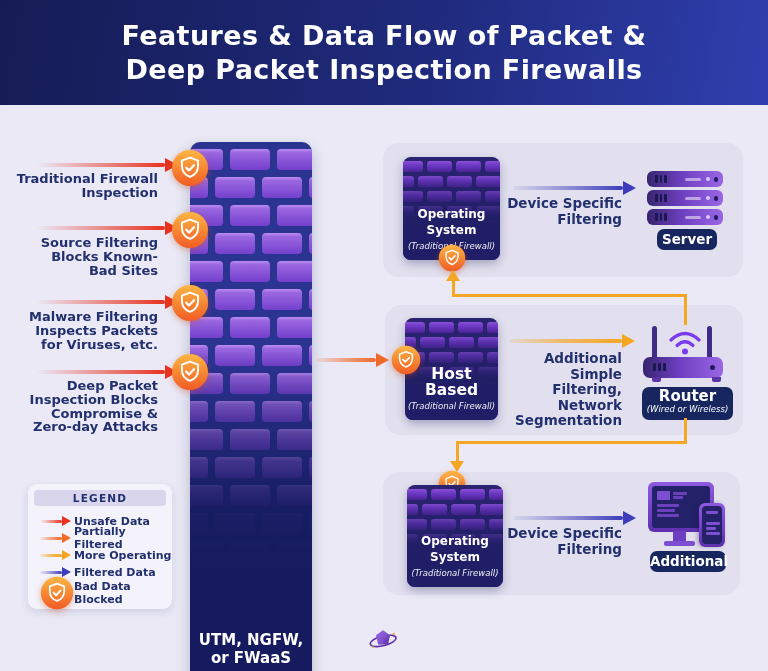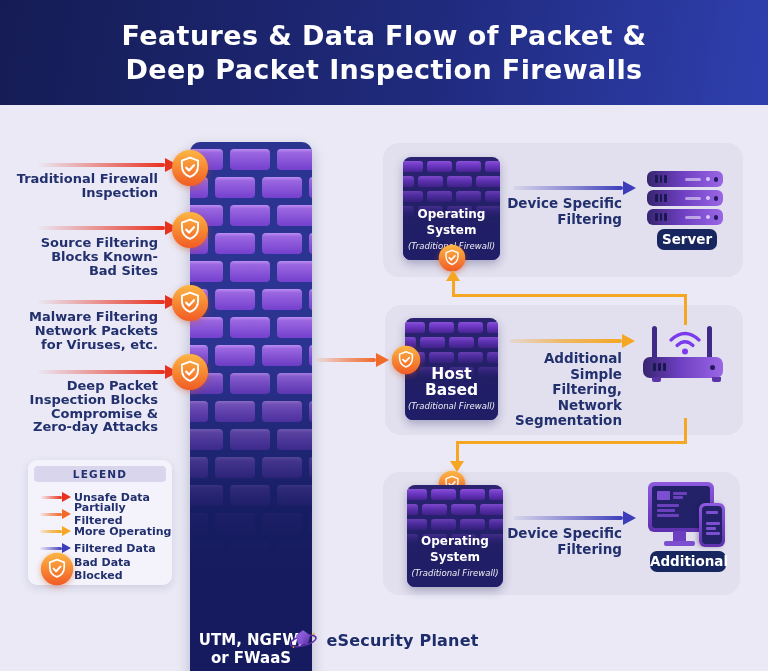--- a/index.html
+++ b/index.html
@@ -149,21 +149,21 @@
     border-left:7px solid transparent; border-right:7px solid transparent;
     border-top:11px solid #f5a623;
   }
 
   
   .shield { position:absolute; filter:drop-shadow(0 2px 3px rgba(200,80,20,.4)); }
   .shield svg { width:100%; height:100%; display:block; }
 
   
   .legend {
-    position:absolute; left:28px; top:460px; width:144px; height:125px;
+    position:absolute; left:28px; top:484px; width:144px; height:125px;
     background:#f4f3fb; border-radius:9px; box-shadow:0 3px 8px rgba(60,60,120,.15);
   }
   .legend-header {
     margin:6px 6px 8px 6px; height:16px; line-height:16px; background:#d8d5ec;
     border-radius:4px; text-align:center; font-size:10.5px; font-weight:bold;
     letter-spacing:1.2px; color:#22306e;
   }
   .legend-row { position:relative; display:flex; align-items:center; height:14px; margin:0 0 3px 12px; }
   .legend-row.tall { height:21px; margin-top:2px; }
   .legend-row .ic { position:relative; width:34px; flex:0 0 34px; }
@@ -202,21 +202,21 @@
     <h1 class="title pre">Features &amp; Data Flow of Packet &amp;
 Deep Packet Inspection Firewalls</h1>
   </div>
 
   <div class="flow-label pre" style="top:236px">Source Filtering
 Blocks Known-
 Bad Sites</div>
   <div class="flow-label pre" style="top:172px">Traditional Firewall
 Inspection</div>
   <div class="flow-label pre" style="top:310px">Malware Filtering
-Network Packets
+Inspects Packets
 for Viruses, etc.</div>
   <div class="flow-label pre" style="top:379px">Deep Packet
 Inspection Blocks
 Compromise &amp;
 Zero-day Attacks</div>
 
   <div class="arrow a-red" style="left:37px;top:163px;width:128px"></div>
   <div class="arrow a-red" style="left:37px;top:226px;width:128px"></div>
   <div class="arrow a-red" style="left:37px;top:300px;width:128px"></div>
   <div class="arrow a-red" style="left:37px;top:370px;width:128px"></div>
@@ -467,20 +467,24 @@
         <span class="slots">
           <b></b>
           <b></b>
           <b></b>
         </span>
         <span class="dot"></span>
       </div>
     <div class="router-foot" style="left:652px;top:377px"></div>
     <div class="router-foot" style="left:712px;top:377px"></div>
   </div>
+  <div class="device-badge badge-router" style="left:642px;top:387px;width:91px;height:31px">
+    <span>Router</span>
+    <span class="sub">(Wired or Wireless)</span>
+  </div>
 
   <div class="seg" style="left:684px;top:297px;width:3px;height:28px"></div>
   <div class="seg" style="left:452px;top:294px;width:235px;height:3px"></div>
   <div class="seg" style="left:452px;top:280px;width:3px;height:16px"></div>
   <div class="tri-up" style="left:446px;top:270px"></div>
 
   <div class="seg" style="left:684px;top:418px;width:3px;height:26px"></div>
   <div class="seg" style="left:456px;top:441px;width:231px;height:3px"></div>
   <div class="seg" style="left:456px;top:441px;width:3px;height:21px"></div>
   <div class="tri-down" style="left:450px;top:461px"></div>
@@ -595,16 +599,15 @@
   </div>
 
   <div class="brand">
     <svg class="brand-icon" viewBox="0 0 34 28">
       <ellipse cx="16" cy="15" rx="15" ry="5.5" fill="none" stroke="#5b2da6" stroke-width="1.8" transform="rotate(-14 16 15)"></ellipse>
       <polygon points="16,3 24,8.5 21.5,19 10.5,19 8,8.5" fill="url(#gemGrad)"></polygon>
       <polygon points="16,3 16,19 10.5,19 8,8.5" fill="#8a55dd" opacity="0.55"></polygon>
       <circle cx="28" cy="7" r="1.2" fill="#f5a623"></circle>
       <circle cx="5" cy="22" r="1" fill="#f5a623"></circle>
     </svg>
-    <span class="brand-name">eSecurity Planet</span>
   </div>
 
 </div>
 
 </body></html>

